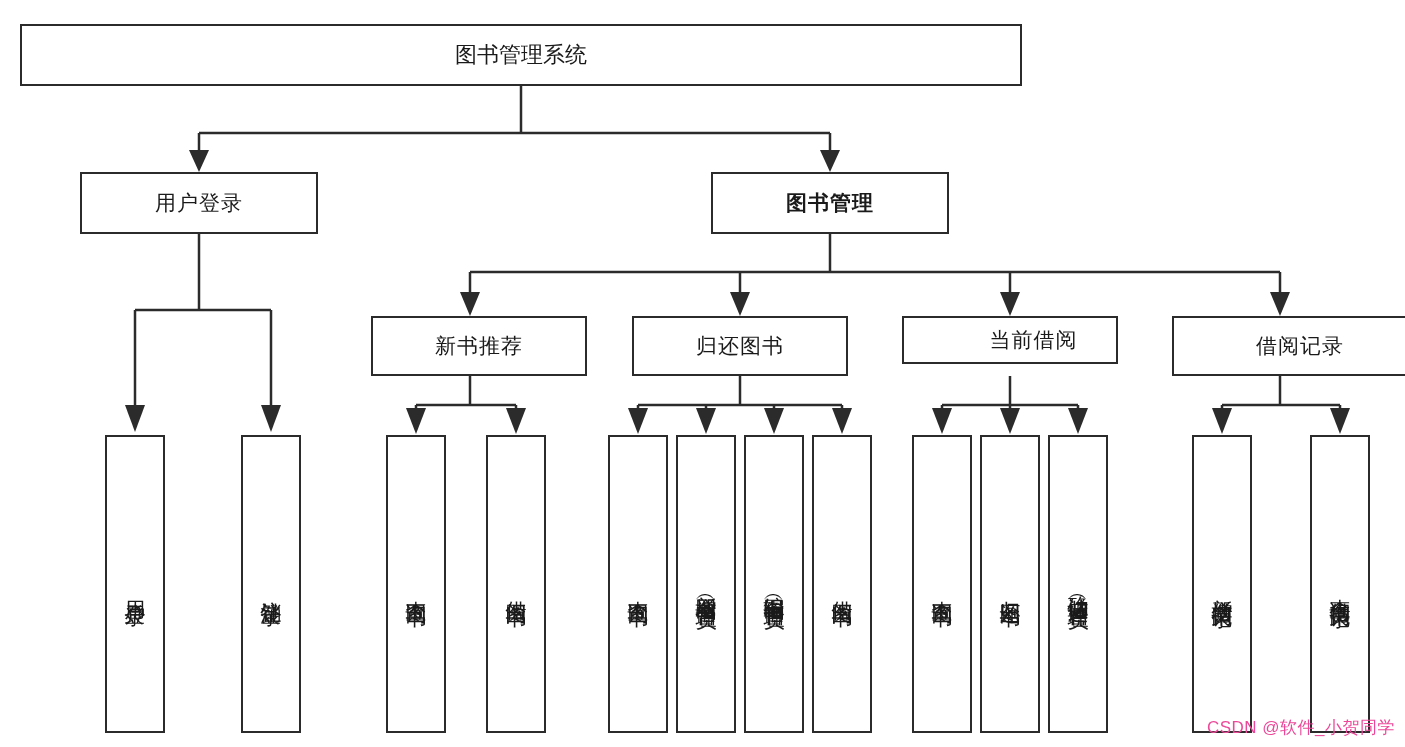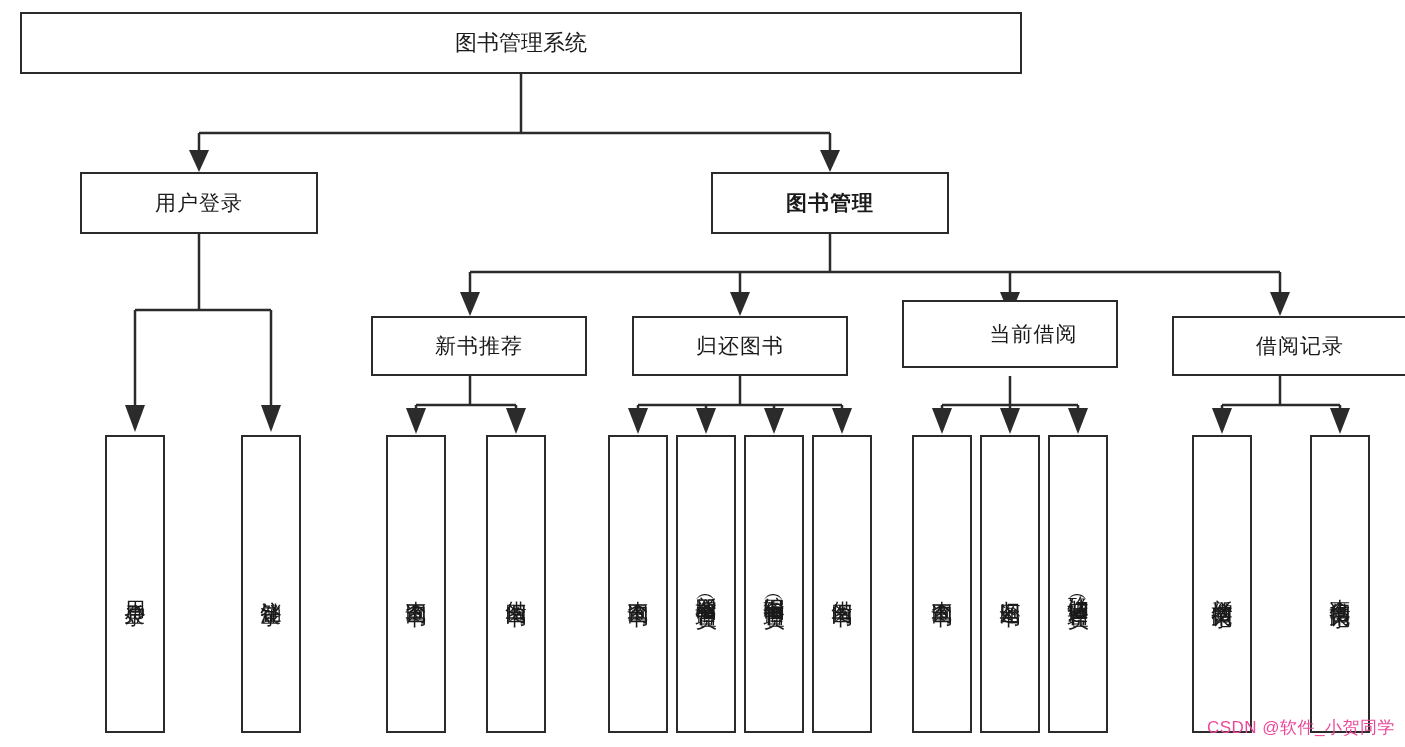--- a/index.html
+++ b/index.html
@@ -34,20 +34,21 @@
     align-items: center;
     justify-content: center;
     color: #1a1a1a;
   }
   .node.h {
     font-size: 21px;
     letter-spacing: 1px;
   }
   .node.root {
     font-size: 22px;
+    margin-top: 12px;
   }
   .node.v {
     writing-mode: vertical-rl;
     text-orientation: upright;
     font-size: 21px;
     letter-spacing: 2px;
     padding-top: 8px;
     line-height: 1.05;
   }
   .node.v .vtext {
@@ -159,21 +160,21 @@
   <div class="node h" style="left:711px; top:172px; width:238px; height:62px;font-weight:bold;">
     <span>图书管理</span>
   </div>
 
   <div class="node h" style="left:371px; top:316px; width:216px; height:60px;">
     <span>新书推荐</span>
   </div>
   <div class="node h" style="left:632px; top:316px; width:216px; height:60px;">
     <span>归还图书</span>
   </div>
-  <div class="node h" style="left:902px; top:300px; width:216px; height:68px;padding-left:47px;">
+  <div class="node h" style="left:902px; top:316px; width:216px; height:48px;padding-left:47px;">
     <span>当前借阅</span>
   </div>
   <div class="node h" style="left:1172px; top:316px; width:256px; height:60px;text-align:center;">
     <span>借阅记录</span>
   </div>
 
   <div class="node v" style="left:105px; top:435px; width:60px; height:298px;">
     <span class="vtext">用户登录</span>
   </div>
   <div class="node v" style="left:241px; top:435px; width:60px; height:298px;">

